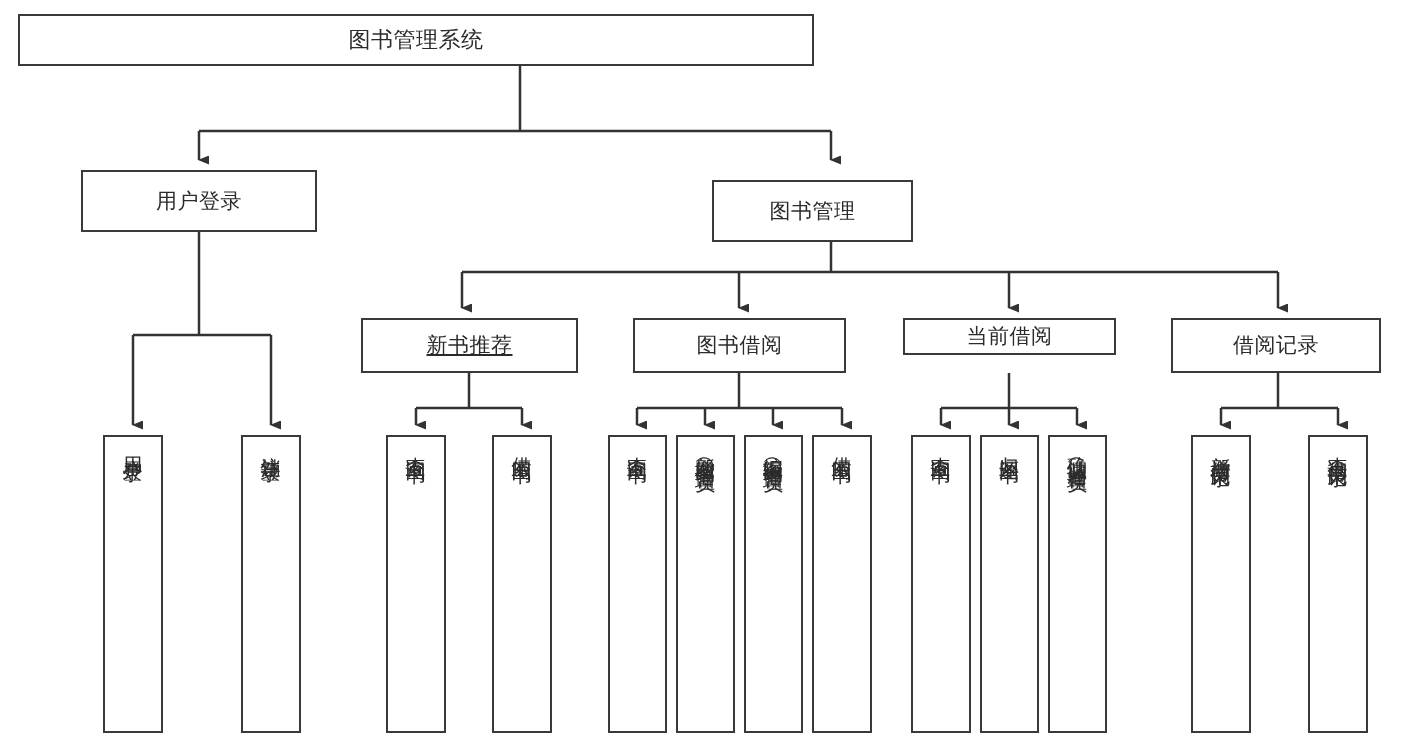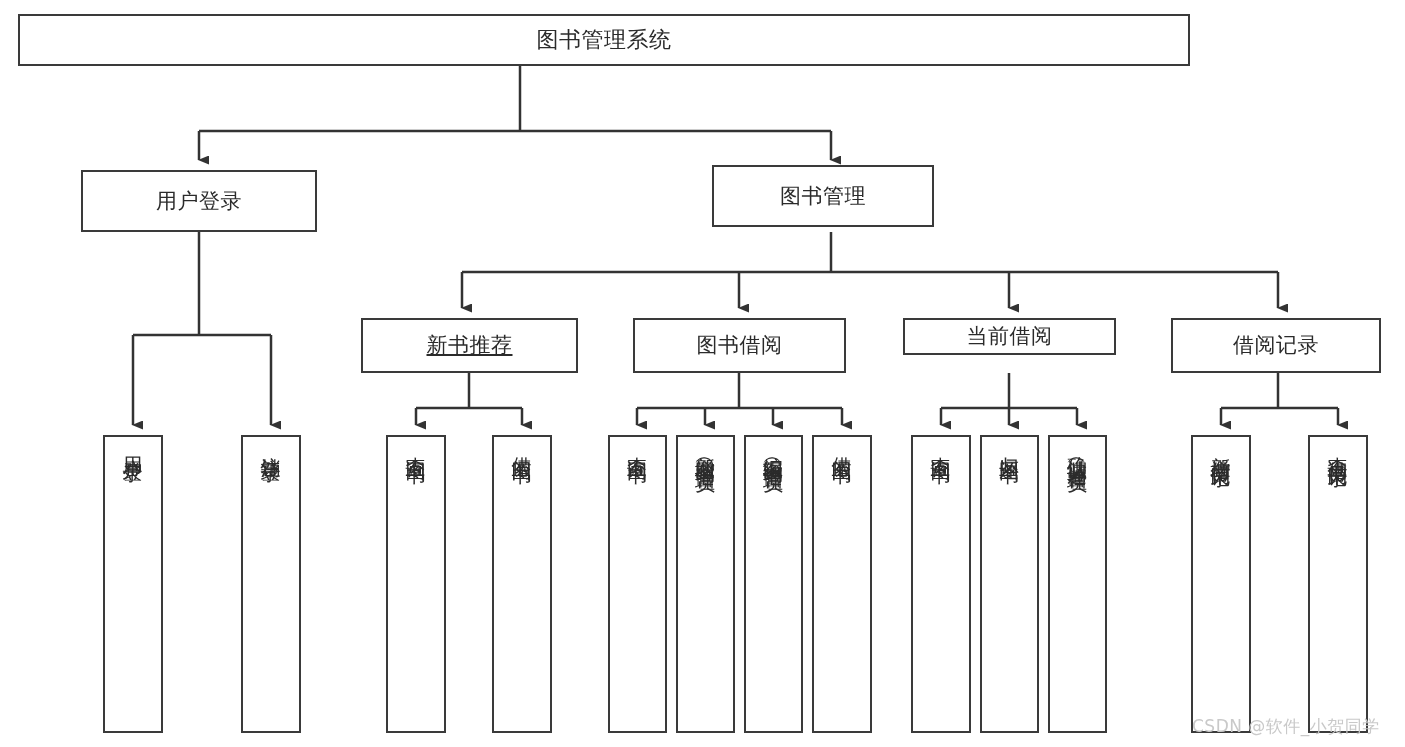--- a/index.html
+++ b/index.html
@@ -123,29 +123,29 @@
       <path d="M1009,408 L1009,425" marker-end="url(#arrowhead)"></path>
       <path d="M1077,408 L1077,425" marker-end="url(#arrowhead)"></path>
 
       <path d="M1278,373 L1278,408"></path>
       <path d="M1221,408 L1338,408"></path>
       <path d="M1221,408 L1221,425" marker-end="url(#arrowhead)"></path>
       <path d="M1338,408 L1338,425" marker-end="url(#arrowhead)"></path>
     </g>
   </svg>
 
-  <div class="node horiz root" style="left:18px; top:14px; width:1172px; height:52px;">
+  <div class="node horiz root" style="left:18px; top:14px; width:796px; height:52px;">
     <span class="node-label">图书管理系统</span>
   </div>
 
   <div class="node horiz" style="left:81px; top:170px; width:236px; height:62px;">
     <span class="node-label">用户登录</span>
   </div>
 
-  <div class="node horiz" style="left:712px; top:165px; width:222px; height:62px;">
+  <div class="node horiz" style="left:712px; top:180px; width:201px; height:62px;">
     <span class="node-label">图书管理</span>
   </div>
 
   <div class="node horiz" style="left:361px; top:318px; width:217px; height:55px;text-decoration:underline;">
     <span class="node-label">新书推荐</span>
   </div>
 
   <div class="node horiz" style="left:633px; top:318px; width:213px; height:55px;">
     <span class="node-label">图书借阅</span>
   </div>
@@ -203,15 +203,14 @@
   </div>
 
   <div class="node vert" style="left:1191px; top:435px; width:60px; height:298px;">
     <span class="node-label">新增借阅记录</span>
   </div>
 
   <div class="node vert" style="left:1308px; top:435px; width:60px; height:298px;">
     <span class="node-label">查询借阅记录</span>
   </div>
 
-  <div class="watermark" style="left:1192px; top:715px;">CSDN @软件_小贺同学</div>
 
 </div>
 
 </body></html>

